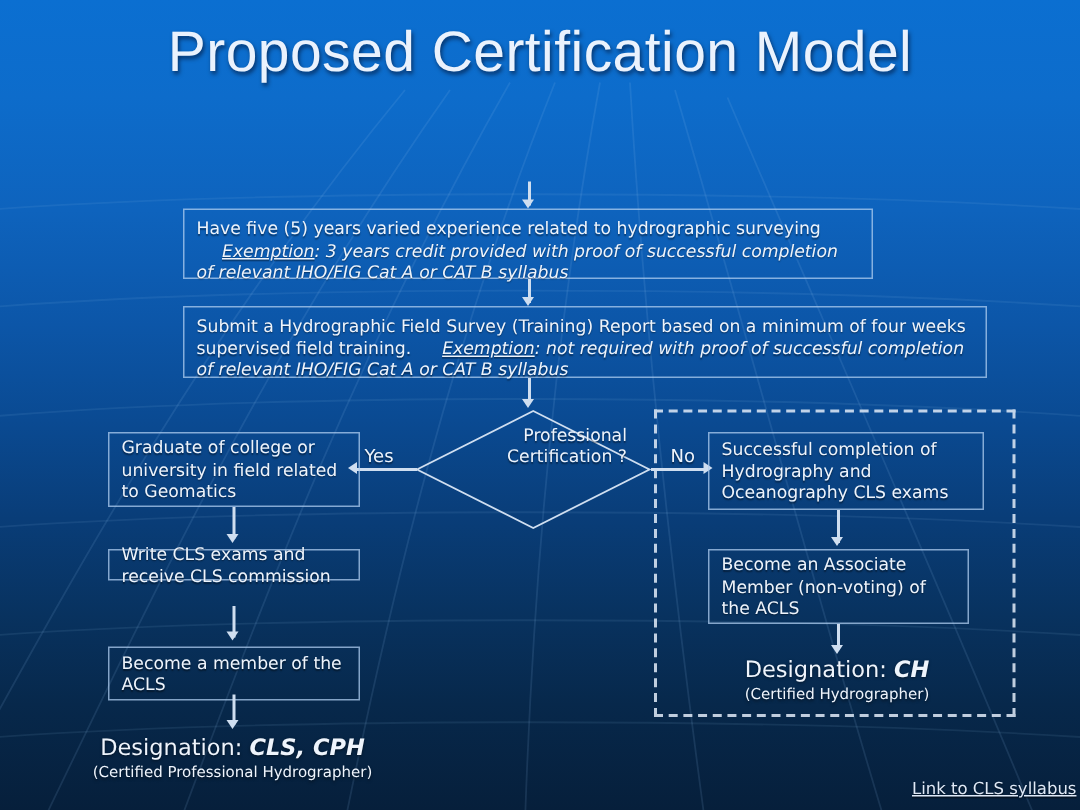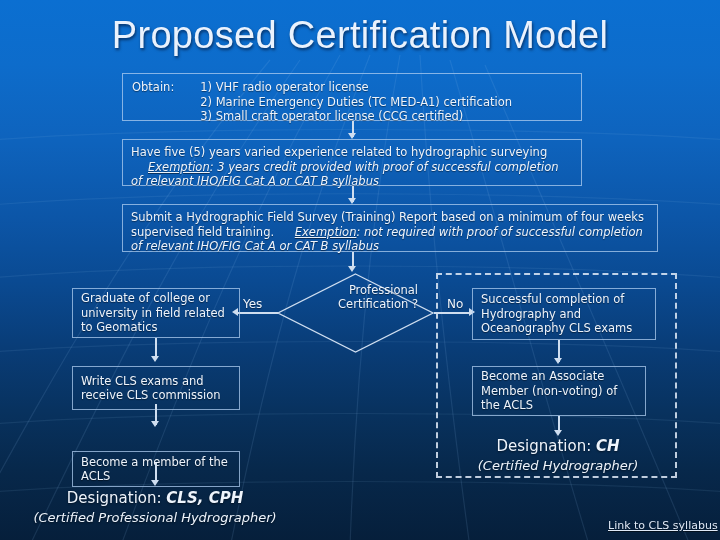--- a/index.html
+++ b/index.html
@@ -108,21 +108,21 @@
     border: 2px dashed rgba(225,235,248,0.85);
   }
   .design {
     position: absolute;
     text-align: center;
     color: #eef4fc;
     text-shadow: 0 1px 2px rgba(0,0,0,0.5);
   }
   .design .main { font-size: 15px; }
   .design .main b { font-style: italic; font-weight: bold; }
-  .design .sub { font-size: 13px; font-style: italic; margin-top: 3px; }
+  .design .sub { font-size: 10px; margin-top: 3px; }
   .link {
     position: absolute;
     left: 608px; top: 519px;
     font-size: 11px;
     color: #dfe9f7;
     text-decoration: underline;
     text-shadow: 0 1px 1px rgba(0,0,0,0.5);
     cursor: pointer;
   }
 </style>
@@ -147,34 +147,20 @@
       <path d="M-10,205 C180,190 520,190 730,205"></path>
       <path d="M-10,278 C180,262 520,262 730,278"></path>
       <path d="M-10,352 C180,338 520,338 730,352"></path>
       <path d="M-10,424 C180,410 520,410 730,424"></path>
       <path d="M-10,492 C180,478 520,478 730,492"></path>
     </g>
   </svg>
 
   <div class="title">Proposed Certification Model</div>
 
-  <div class="box" style="left:122px; top:73px; width:460px; height:48px;">
-    <table style="border-collapse:collapse; width:100%;">
-      <tbody>
-          <tr>
-        <td style="vertical-align:top; white-space:nowrap; padding-right:14px;">Obtain:</td>
-        <td style="vertical-align:top;">
-          <div>1) VHF radio operator license</div>
-          <div>2) Marine Emergency Duties (TC MED-A1) certification</div>
-          <div>3) Small craft operator license (CCG certified)</div>
-        </td>
-      </tr>
-    </tbody>
-      </table>
-  </div>
 
   <div class="conn" style="left:352px; top:121px; width:1.5px; height:16px;"></div>
   <div class="arrowdown" style="left:348px; top:133px;"></div>
 
   <div class="box" style="left:122px; top:139px; width:460px; height:47px;">
     <div>Have five (5) years varied experience related to hydrographic surveying</div>
     <div class="exempt"><u>Exemption</u><span>: 3 years credit provided with proof of successful completion of relevant IHO/FIG Cat A or CAT B syllabus</span></div>
   </div>
 
   <div class="conn" style="left:352px; top:186px; width:1.5px; height:16px;"></div>
@@ -204,28 +190,28 @@
   <div class="conn" style="left:434px; top:312px; width:37px; height:1.5px;"></div>
   <div class="arrowright" style="left:469px; top:308px;"></div>
 
   <div class="box center" style="left:72px; top:288px; width:168px; height:50px;">
     <span>Graduate of college or university in field related to Geomatics</span>
   </div>
 
   <div class="conn" style="left:155px; top:338px; width:1.5px; height:21px;"></div>
   <div class="arrowdown" style="left:151px; top:356px;"></div>
 
-  <div class="box center" style="left:72px; top:366px; width:168px; height:44px;">
+  <div class="box center" style="left:72px; top:366px; width:168px; height:21px;">
     <span>Write CLS exams and receive CLS commission</span>
   </div>
 
   <div class="conn" style="left:155px; top:404px; width:1.5px; height:21px;"></div>
   <div class="arrowdown" style="left:151px; top:421px;"></div>
 
-  <div class="box center" style="left:72px; top:451px; width:168px; height:36px;">
+  <div class="box center" style="left:72px; top:431px; width:168px; height:36px;">
     <span>Become a member of the ACLS</span>
   </div>
 
   <div class="conn" style="left:155px; top:463px; width:1.5px; height:20px;"></div>
   <div class="arrowdown" style="left:151px; top:480px;"></div>
 
   <div class="design" style="left:30px; top:489px; width:250px;">
     <div class="main"><span>Designation: </span><b>CLS, CPH</b></div>
     <div class="sub">(Certified Professional Hydrographer)</div>
   </div>

